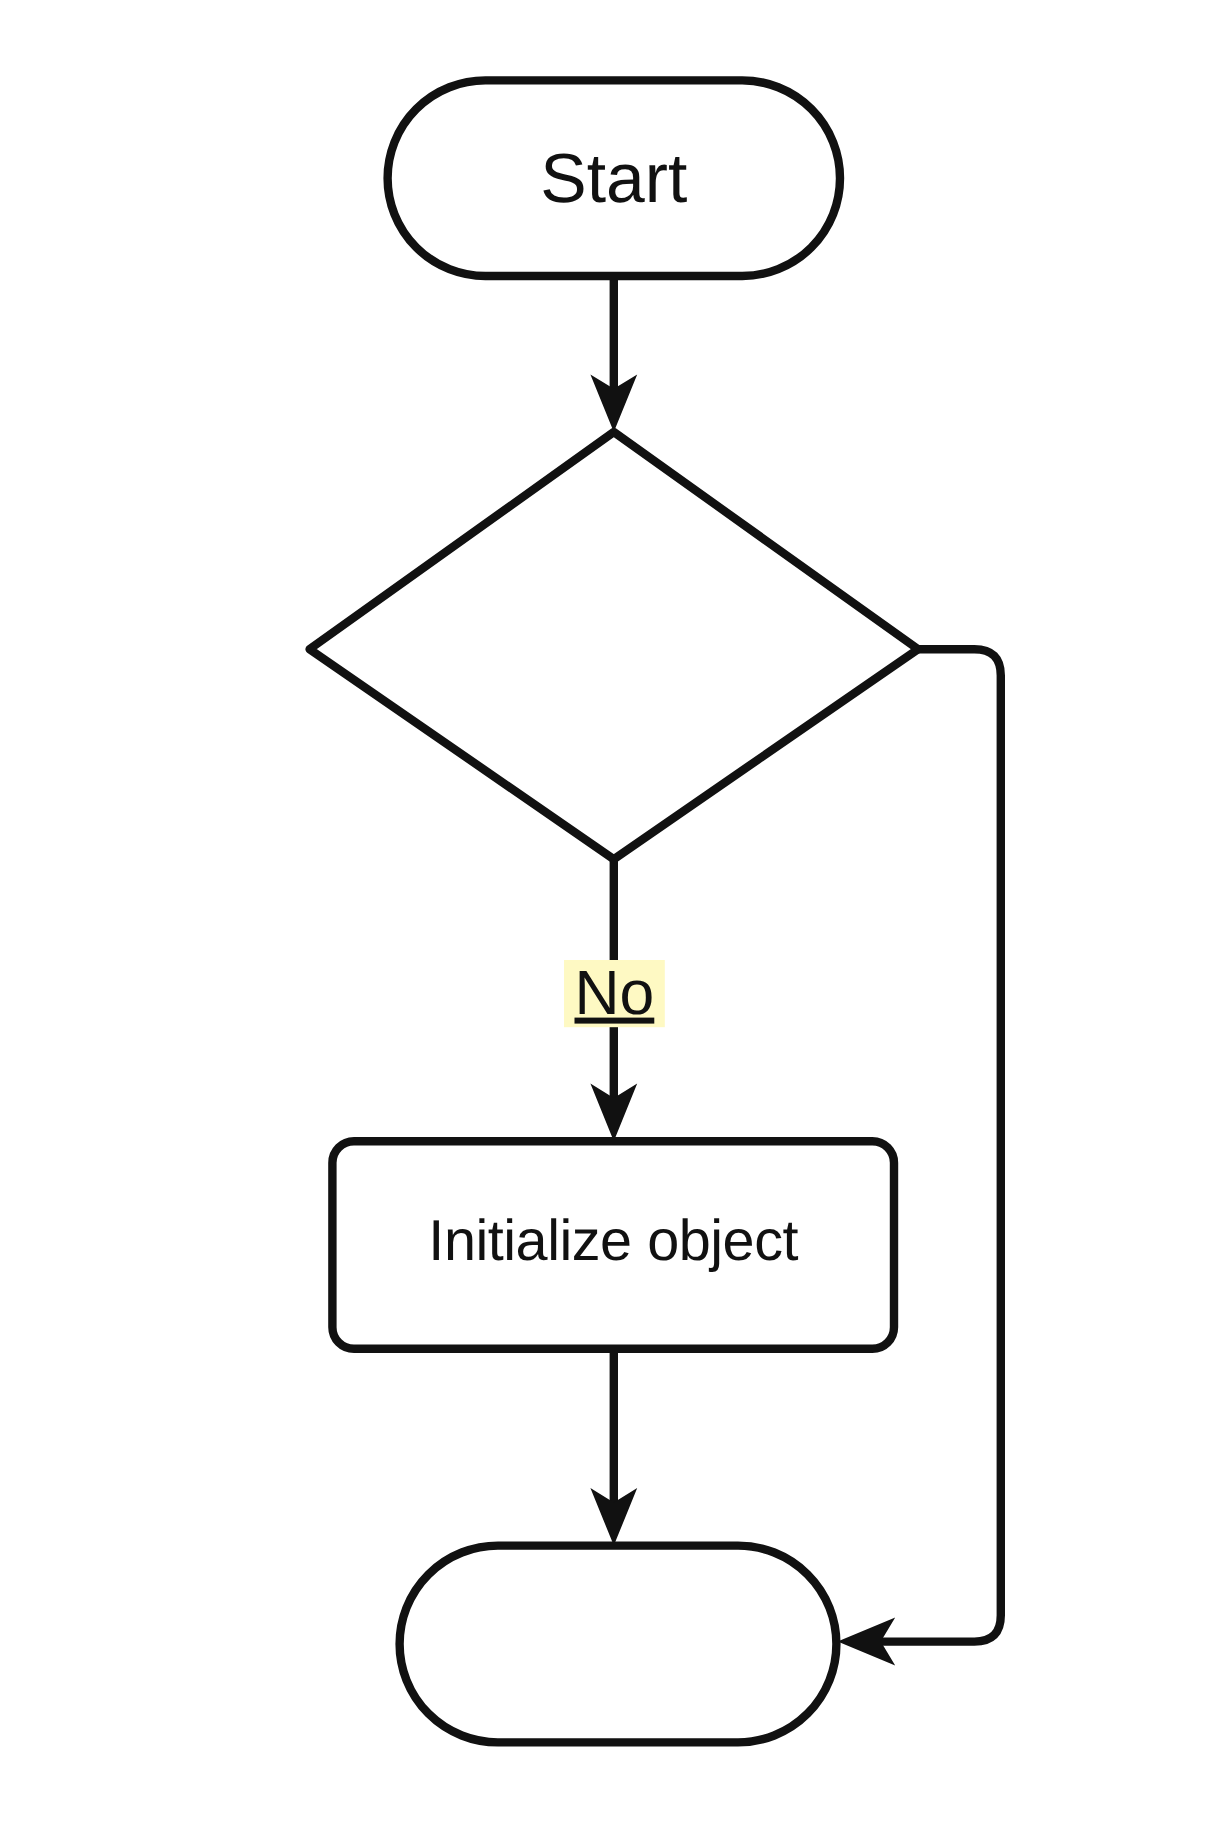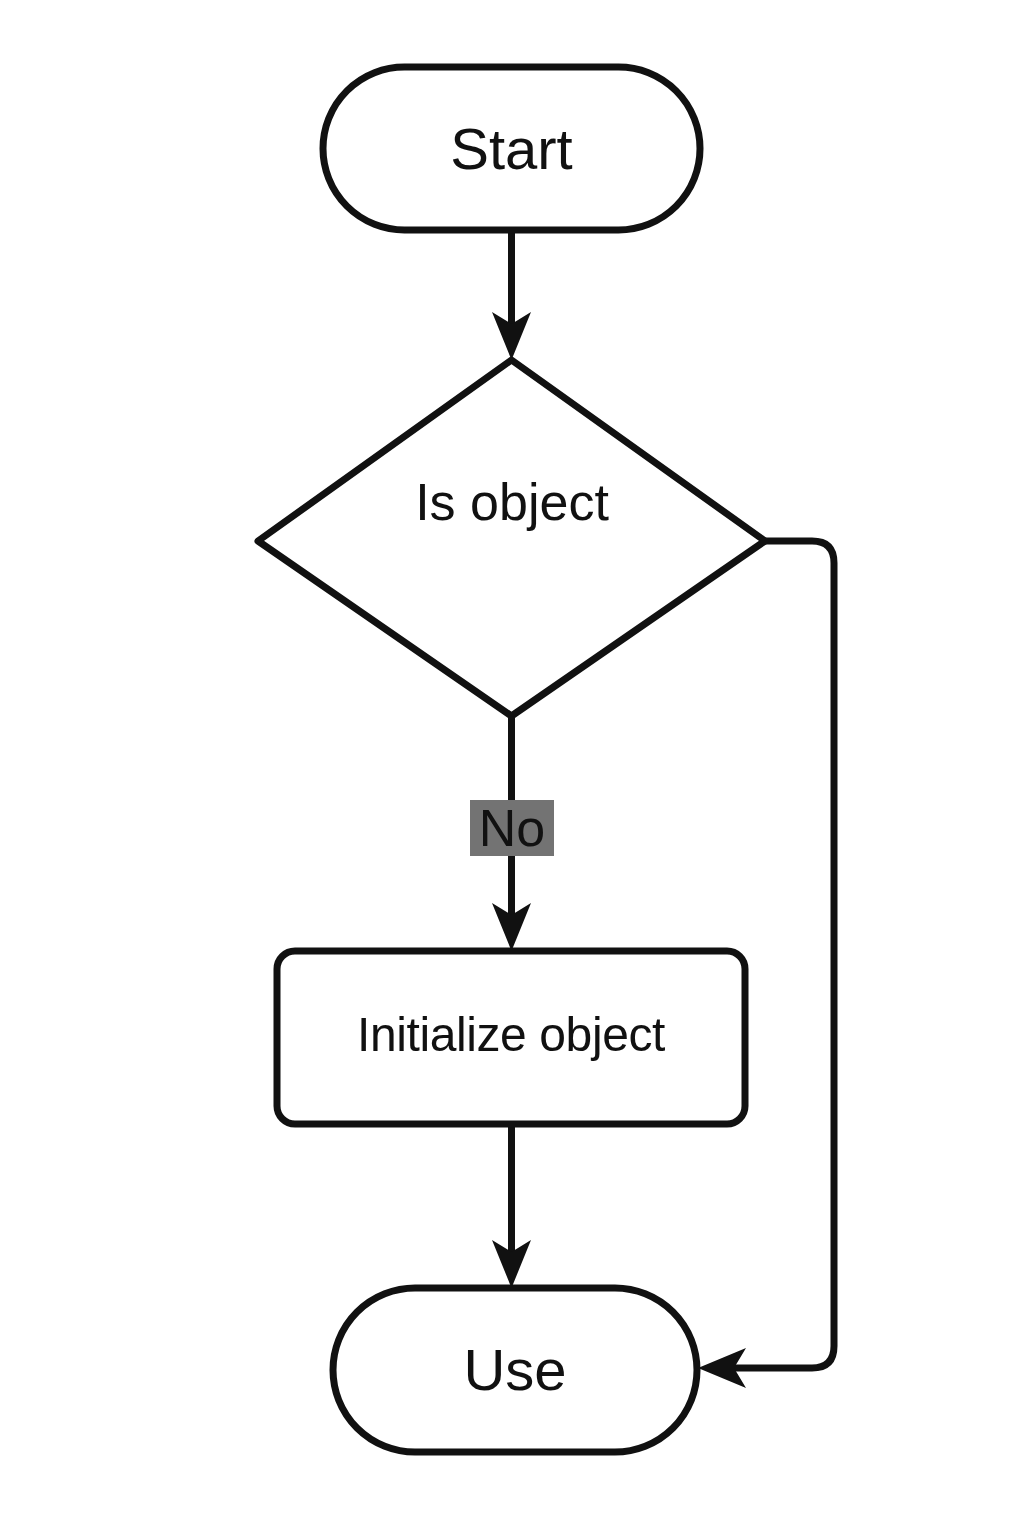--- a/index.html
+++ b/index.html
@@ -56,22 +56,23 @@
     white-space: nowrap;
     -webkit-font-smoothing: antialiased;
   }
   .edge-label {
     position: absolute;
     color: #111111;
     font-family: "Liberation Sans", sans-serif;
     font-weight: 400;
     text-align: center;
     white-space: nowrap;
-    background: #737373;
+    background: #fef9c3;
     line-height: 1;
+    text-decoration: underline;
   }
   
   #text-start {
     left: 323px;
     top: 118px;
     width: 377px;
     font-size: 58px;
   }
   #text-decision {
     left: 261px;
@@ -134,21 +135,20 @@
 
     <polygon class="node-shape" points="511.5,360 765,541 511.5,716 258,541"></polygon>
 
     <rect class="node-shape" x="277" y="951" width="468" height="173" rx="18" ry="18"></rect>
 
     <rect class="node-shape" x="333" y="1288" width="364" height="164" rx="82" ry="82"></rect>
   </svg>
 
   <div class="node-text" id="text-start">Start</div>
 
-  <div class="node-text" id="text-decision"><span class="line-1">Is object</span></div>
+  <div class="node-text" id="text-decision"></div>
 
   <div class="node-text" id="text-process">Initialize object</div>
 
-  <div class="node-text" id="text-use">Use</div>
 
   <div class="edge-label" id="label-no">No</div>
 
 </div>
 
 </body></html>

